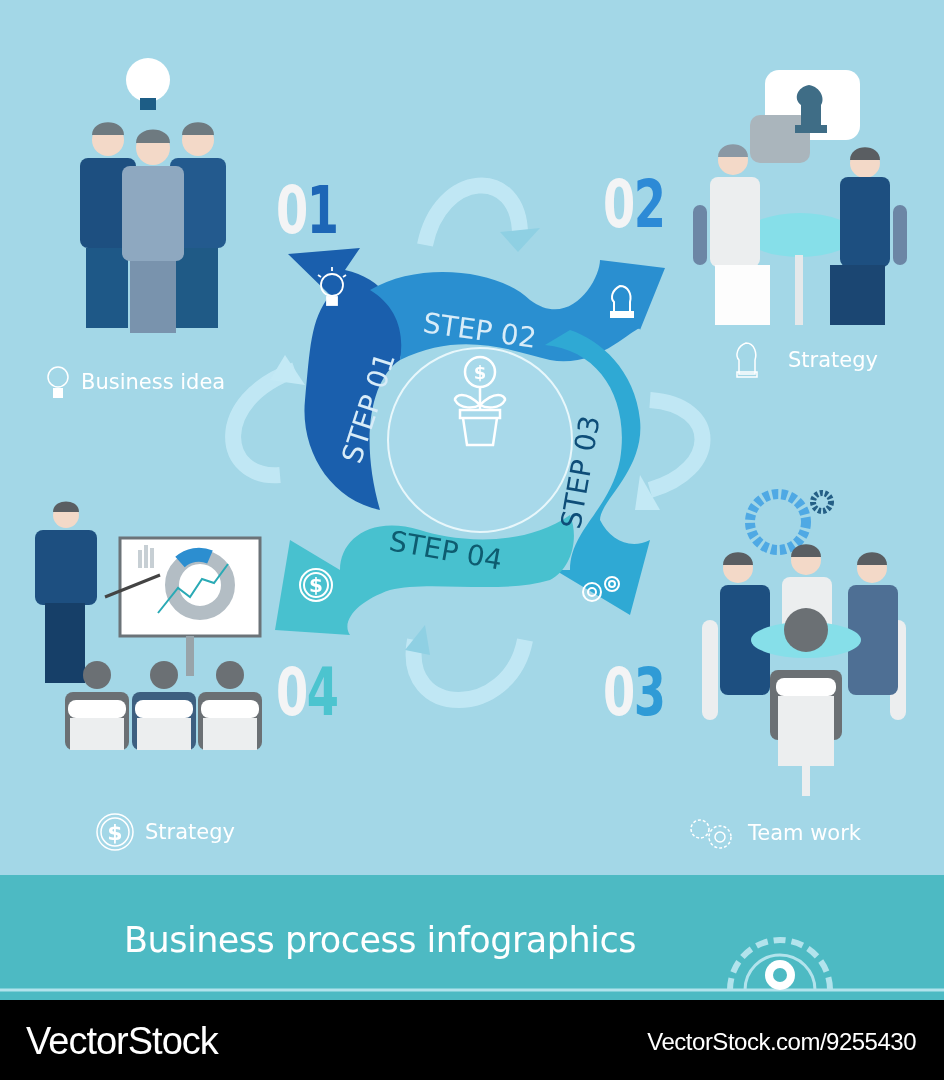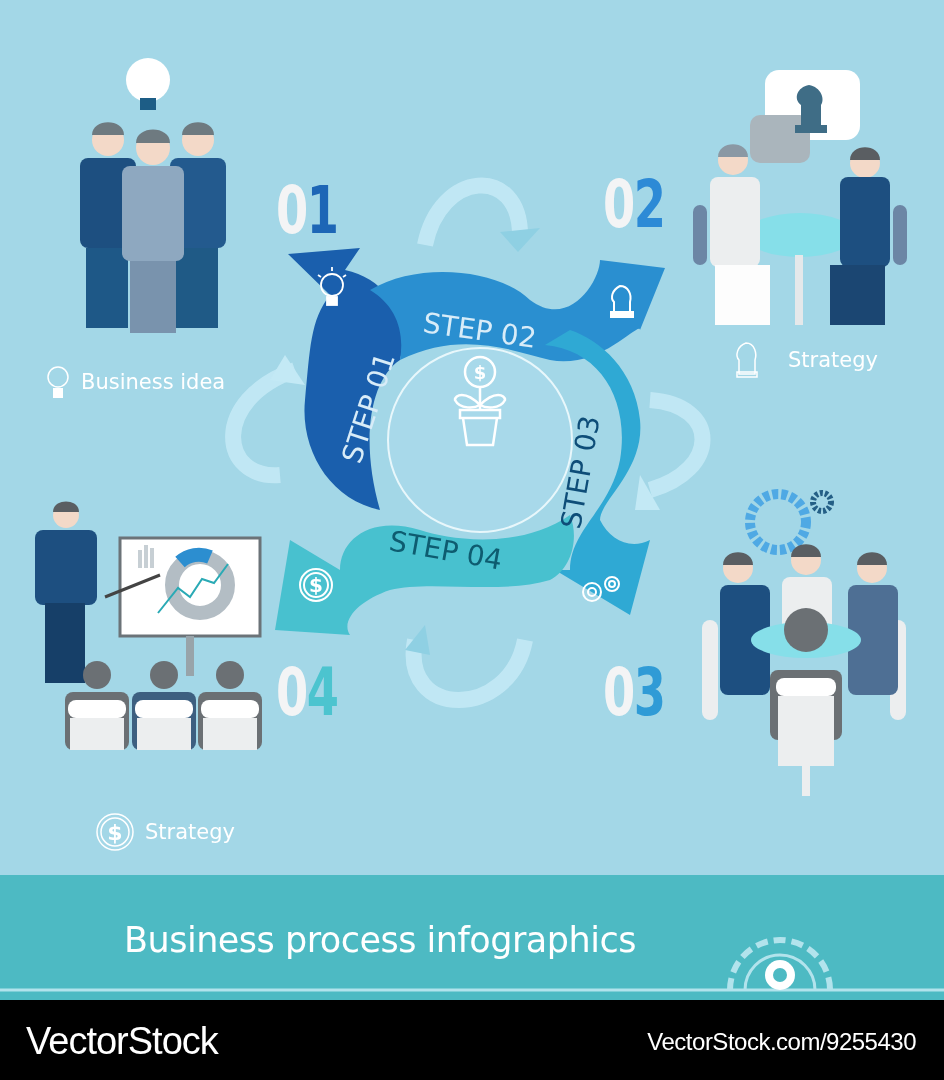--- a/index.html
+++ b/index.html
@@ -224,20 +224,28 @@
     <span>Strategy</span>
   </div>
   <div class="label" style="left:95px;top:812px;">
     <svg width="40" height="40">
         <circle cx="20" cy="20" r="18" fill="none" stroke="#fff" stroke-width="1.5"></circle>
         <circle cx="20" cy="20" r="14" fill="none" stroke="#fff" stroke-width="1.5"></circle>
         <text x="20" y="28" fill="#fff" font-size="22" text-anchor="middle" font-weight="bold" font-family="DejaVu Sans, sans-serif">$</text>
       </svg>
     <span>Strategy</span>
   </div>
+  <div class="label" style="left:686px;top:815px;">
+    <svg width="52" height="36">
+        <circle cx="14" cy="14" r="9" fill="none" stroke="#fff" stroke-width="1.5" stroke-dasharray="3 2"></circle>
+        <circle cx="34" cy="22" r="11" fill="none" stroke="#fff" stroke-width="1.5" stroke-dasharray="3 2"></circle>
+        <circle cx="34" cy="22" r="5" fill="none" stroke="#fff" stroke-width="1.5"></circle>
+      </svg>
+    <span>Team work</span>
+  </div>
 
   <div class="center-text">
   </div>
 </div>
 
 <div class="banner"></div>
 <svg class="banner-line" width="944" height="12">
   <line x1="0" y1="2" x2="944" y2="2" stroke="#b2e3ec" stroke-width="3"></line>
 </svg>
 <svg class="abs" style="left:720px;top:900px" width="120" height="92">

